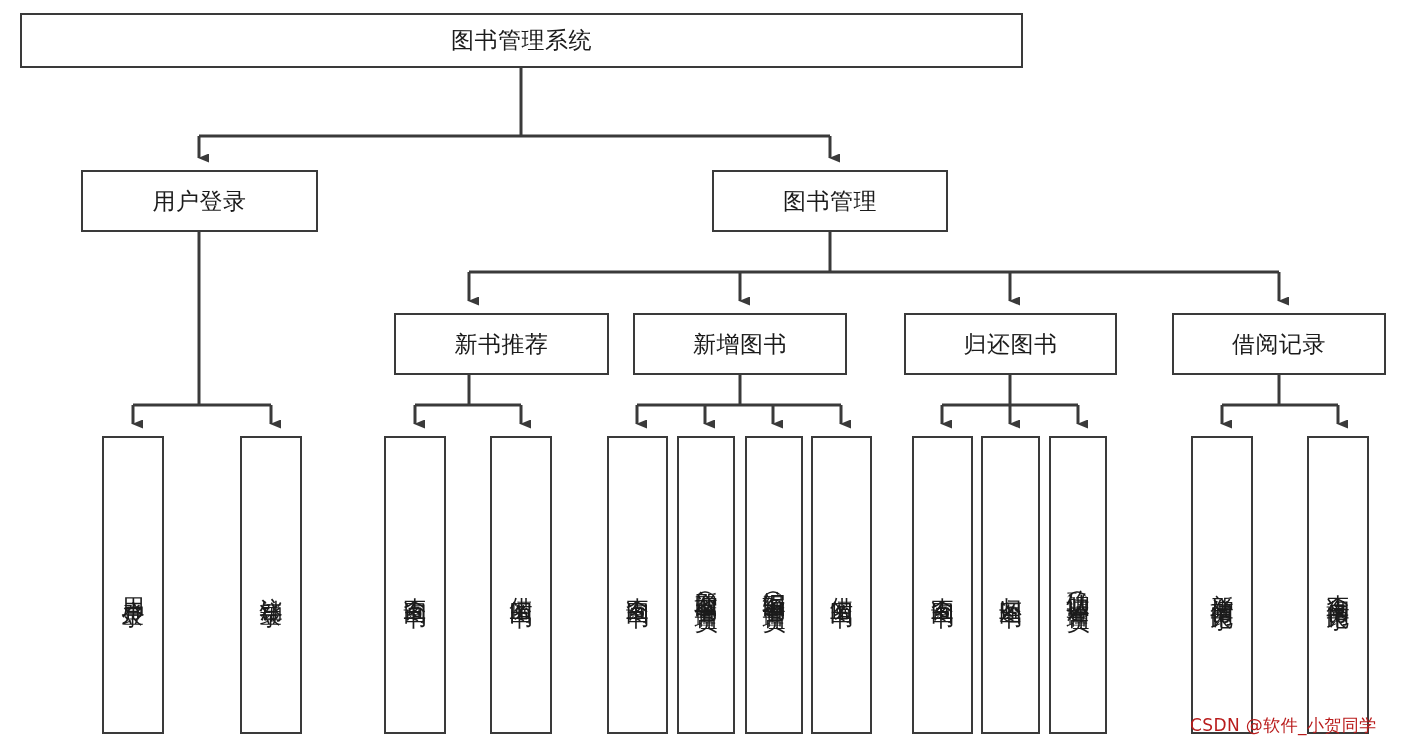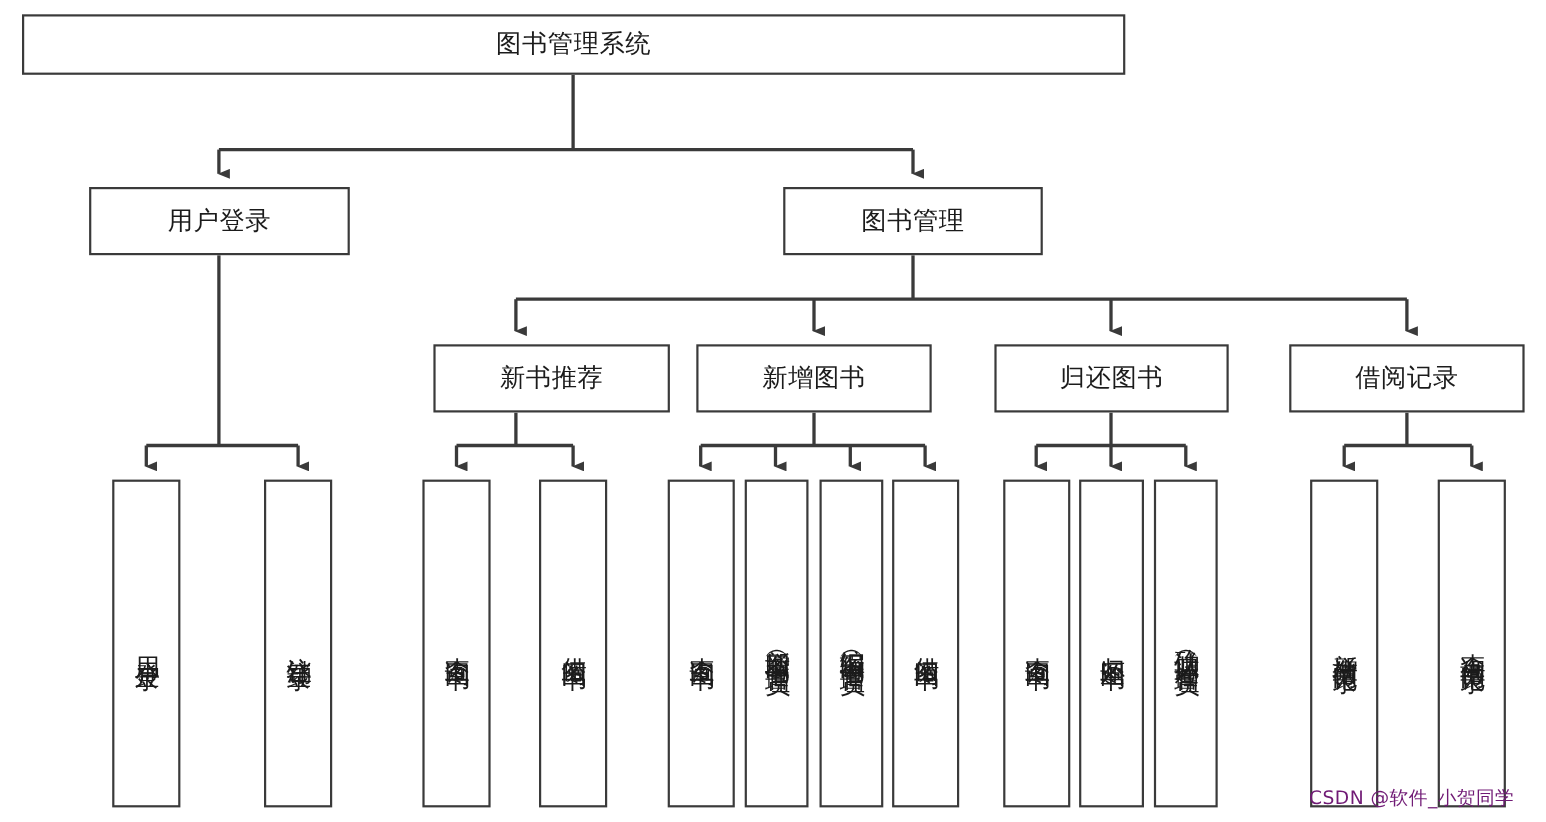--- a/index.html
+++ b/index.html
@@ -63,21 +63,21 @@
     line-height: 1.08;
     letter-spacing: 3px;
     white-space: nowrap;
     text-align: center;
   }
   .watermark {
     position: absolute;
     left: 1190px;
     top: 714px;
     font-size: 17px;
-    color: #701a75;
+    color: #b91c1c;
     white-space: nowrap;
     letter-spacing: 0.4px;
   }
 </style>
 </head>
 <body>
 
 <div id="diagram-root">
 
   <svg class="connectors" viewBox="0 0 1405 747" xmlns="http://www.w3.org/2000/svg">

